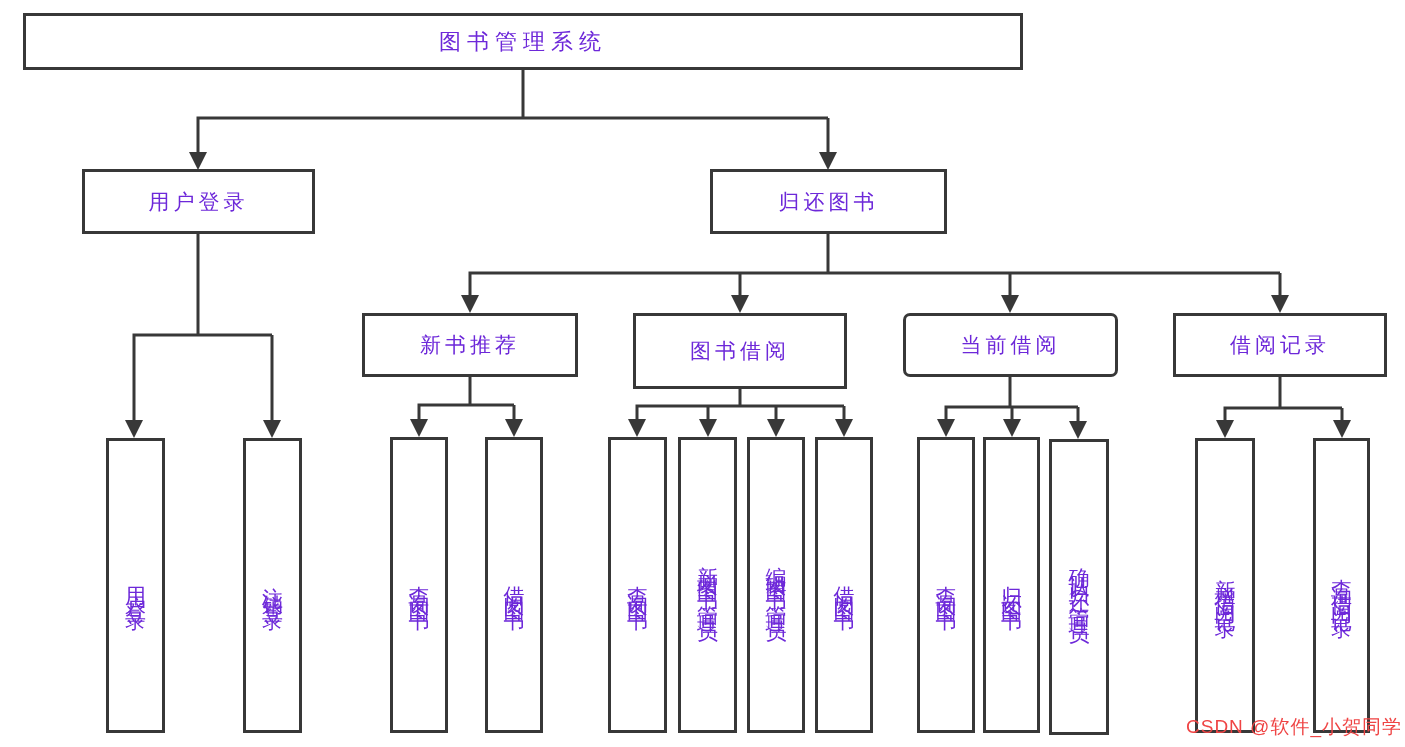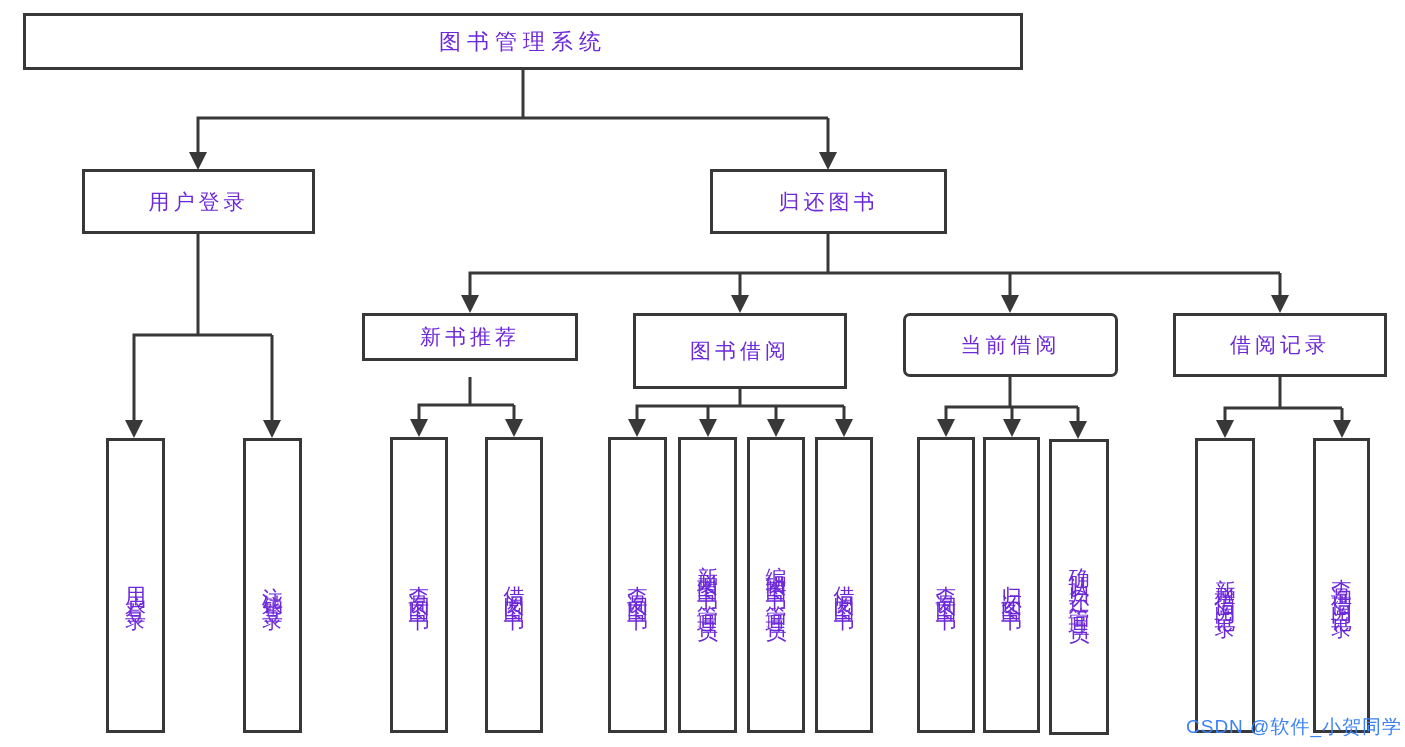--- a/index.html
+++ b/index.html
@@ -36,21 +36,21 @@
     font-size: 21px;
     letter-spacing: 8px;
     line-height: 1.05;
   }
   .watermark {
     position: absolute;
     left: 1186px;
     top: 714px;
     font-size: 19px;
     letter-spacing: 1px;
-    color: #3b82f6;
+    color: #ef4444;
     z-index: 3;
     white-space: nowrap;
   }
 </style>
 </head>
 <body>
 
 <div class="canvas">
 
   <svg class="connectors" viewBox="0 0 1405 747" xmlns="http://www.w3.org/2000/svg">
@@ -97,21 +97,21 @@
     <span>图书管理系统</span>
   </div>
 
   <div class="node h-node" style="left:82px; top:169px; width:233px; height:65px;">
     <span>用户登录</span>
   </div>
   <div class="node h-node" style="left:710px; top:169px; width:237px; height:65px;">
     <span>归还图书</span>
   </div>
 
-  <div class="node h-node" style="left:362px; top:313px; width:216px; height:48px;">
+  <div class="node h-node" style="left:362px; top:313px; width:216px; height:64px;">
     <span>新书推荐</span>
   </div>
   <div class="node h-node" style="left:633px; top:313px; width:214px; height:76px;">
     <span>图书借阅</span>
   </div>
   <div class="node h-node" style="left:903px; top:313px; width:215px; height:64px;border-radius:7px;">
     <span>当前借阅</span>
   </div>
   <div class="node h-node" style="left:1173px; top:313px; width:214px; height:64px;">
     <span>借阅记录</span>

